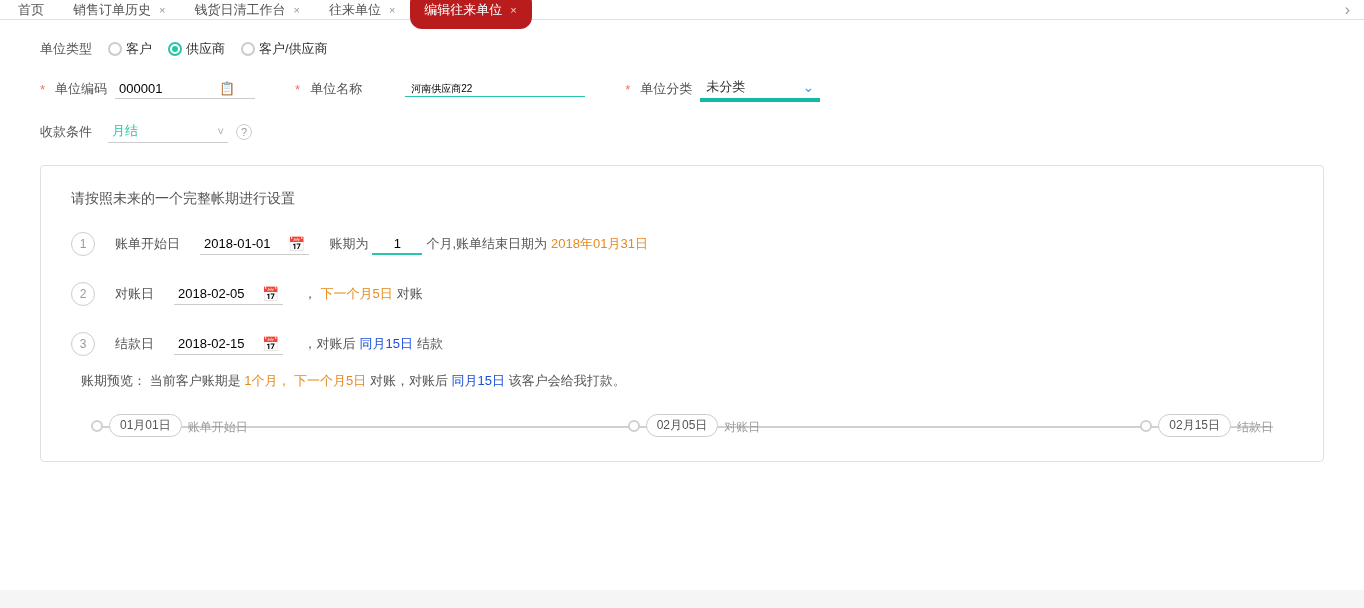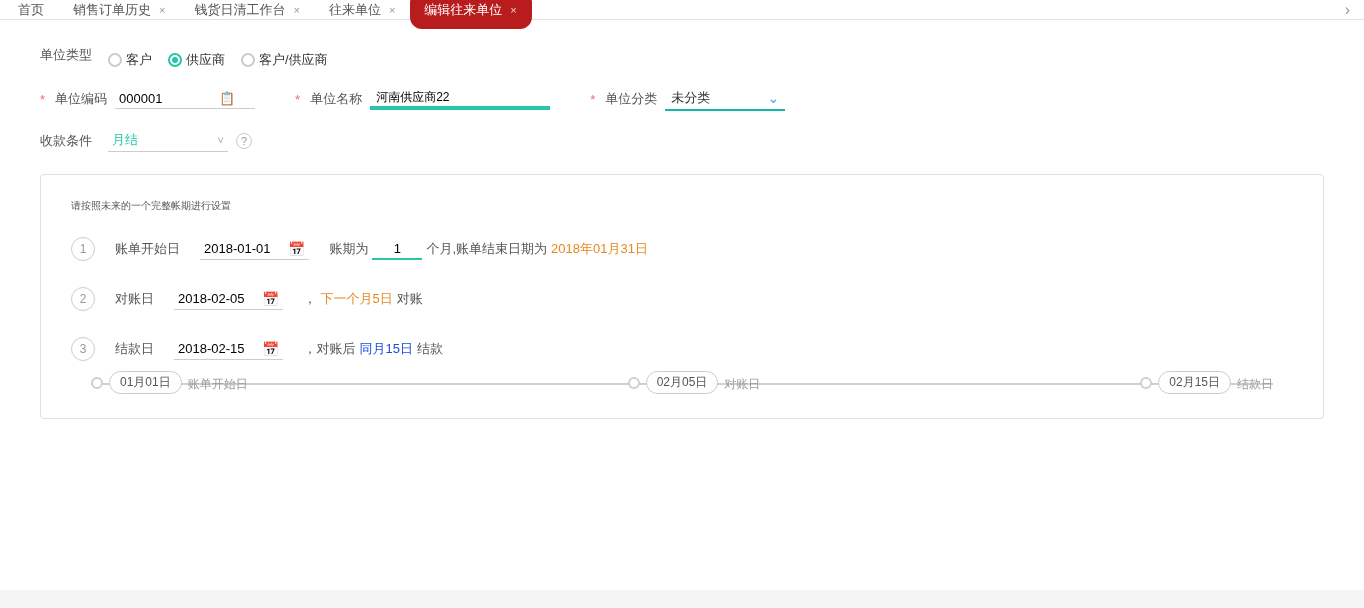--- a/index.html
+++ b/index.html
@@ -69,26 +69,27 @@
       color: #555;
       white-space: nowrap;
       font-size: 13px;
     }
     .required-star {
       color: #f56c6c;
       margin-right: 2px;
     }
     .form-input {
       border: none;
-      border-bottom: 4px solid #d946ef;
+      border-bottom: 1px solid #d946ef;
       padding: 2px 6px;
-      font-size: 12px;
+      font-size: 10px;
       outline: none;
       background: transparent;
       min-width: 120px;
+      margin-left: 35px;
     }
     .input-with-icon {
       display: flex;
       align-items: center;
       border-bottom: 1px solid #ccc;
       padding: 2px 4px;
     }
     .input-with-icon input {
       border: none;
       outline: none;
@@ -96,21 +97,20 @@
       background: transparent;
       min-width: 100px;
     }
     .input-icon { color: #aaa; font-size: 13px; cursor: pointer; }
 
     
     .radio-group {
       display: flex;
       align-items: center;
       gap: 16px;
-      margin-top: 11px;
     }
     .radio-item {
       display: flex;
       align-items: center;
       gap: 4px;
       cursor: pointer;
     }
     .radio-circle {
       width: 14px; height: 14px;
       border-radius: 50%;
@@ -136,38 +136,38 @@
       min-width: 140px;
       cursor: pointer;
     }
     .select-field .val { flex: 1; font-size: 13px; color: #27c6a8; }
     .select-field .chevron { color: #aaa; font-size: 11px; }
 
     
     .classify-field {
       display: flex;
       align-items: center;
-      border-bottom: 2px solid #14b8a6;
+      border-bottom: 4px solid #14b8a6;
       padding: 2px 6px;
       min-width: 120px;
       cursor: pointer;
       gap: 0;
     }
     .classify-field .val { flex: 1; font-size: 13px; }
     .classify-field .chevron { color: #409eff; font-size: 14px; }
 
     
     .panel-box {
       border: 1px solid #e0e0e0;
       border-radius: 4px;
       padding: 24px 30px;
       margin-bottom: 0;
     }
     .panel-title {
-      font-size: 10px;
+      font-size: 14px;
       color: #555;
       margin-bottom: 24px;
     }
 
     
     .step-row {
       display: flex;
       align-items: center;
       margin-bottom: 26px;
       gap: 20px;
@@ -411,20 +411,29 @@
         <input type="text" value="2018-02-15" style="">
         <span class="cal-icon">📅</span>
       </div>
       <div class="step-desc">
         <span>，对账后</span>
         <span class="highlight-teal">同月15日</span>
         <span>结款</span>
       </div>
     </div>
 
+    <div class="preview-text" style="margin-top:16px;">
+      <span>账期预览：</span>
+      <span>当前客户账期是</span>
+      <span class="highlight-orange">1个月，</span>
+      <span class="highlight-orange">下一个月5日</span>
+      <span>对账，对账后</span>
+      <span class="highlight-teal">同月15日</span>
+      <span>该客户会给我打款。</span>
+    </div>
 
     <div class="timeline-wrapper">
       <div class="timeline-line"></div>
       <div class="timeline-nodes">
 
         <div class="timeline-node">
           <div class="node-dot"></div>
           <div class="node-date-badge">01月01日</div>
           <div class="node-date-label">账单开始日</div>
         </div>

